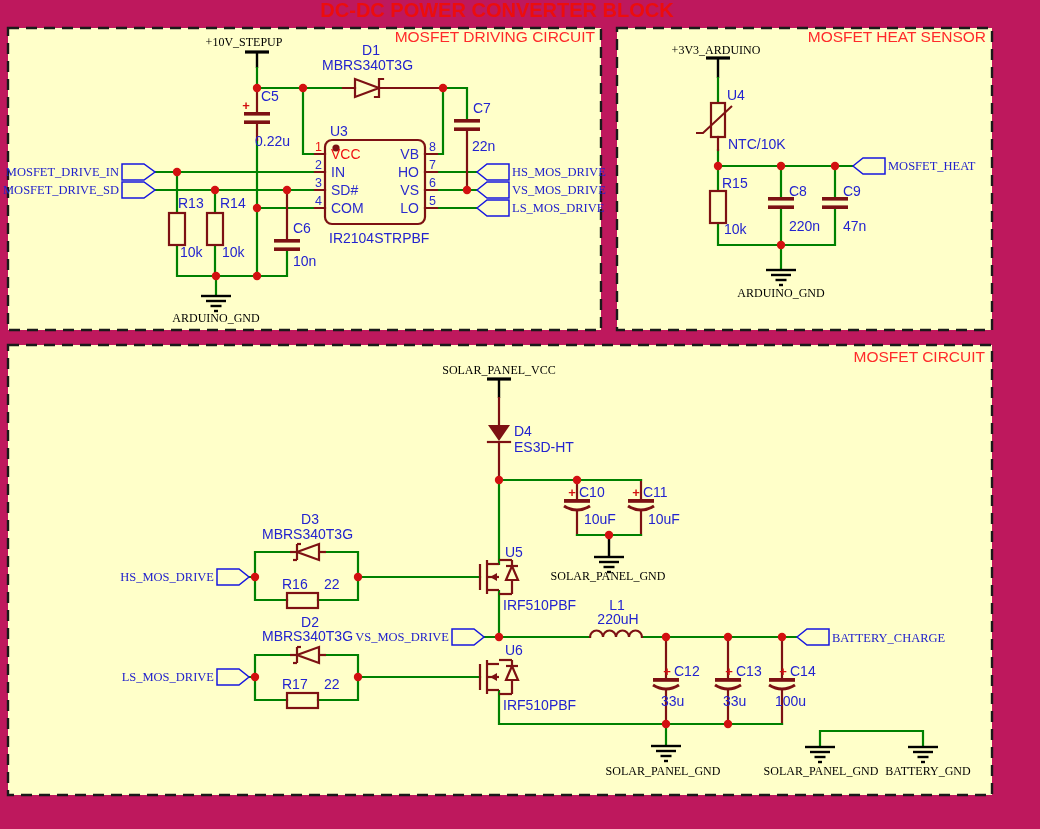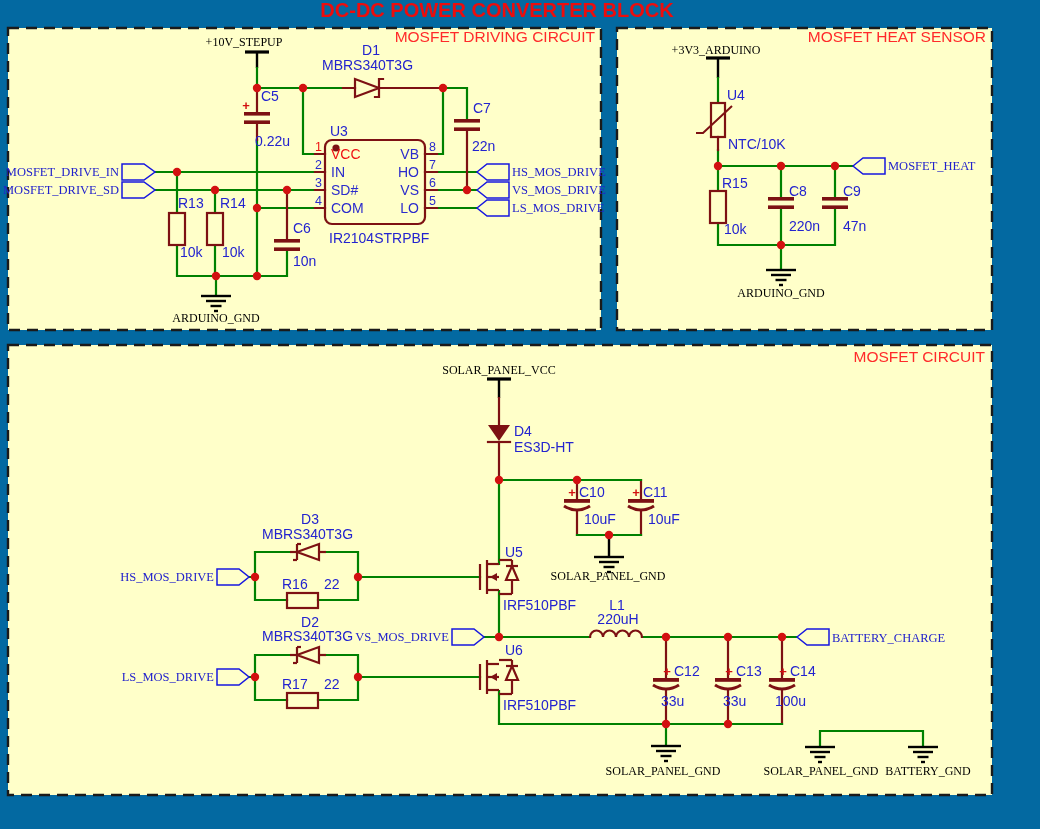--- a/index.html
+++ b/index.html
@@ -1,16 +1,16 @@
 <!DOCTYPE html>
 <html><head>
 <meta charset="utf-8">
 <style>
   html,body { margin:0; padding:0; background:#ffffff; }
-  .stage { position:relative; width:1040px; height:829px; background:#0369a1;
+  .stage { position:relative; width:1040px; height:829px; background:#be185d;
            font-family:"Liberation Sans", sans-serif; }
   svg text { user-select:none; }
   .wire   { stroke:#008100; stroke-width:2.2; fill:none; stroke-linecap:square; }
   .cmp    { stroke:#7D1113; stroke-width:2.2; fill:none; stroke-linecap:square; }
   .cmpth  { stroke:#7D1113; stroke-width:2; fill:none; }
   .blk    { stroke:#000000; stroke-width:2.4; fill:none; }
   .pwrbar { stroke:#000000; stroke-width:3.2; fill:none; }
   .dot    { fill:#D21010; stroke:none; }
   .flag   { fill:#FFFFC9; stroke:#1717E0; stroke-width:1.5; }
   .box    { fill:#FFFFC9; stroke:#1A1A1A; stroke-width:2.4; stroke-dasharray:11 7; }

